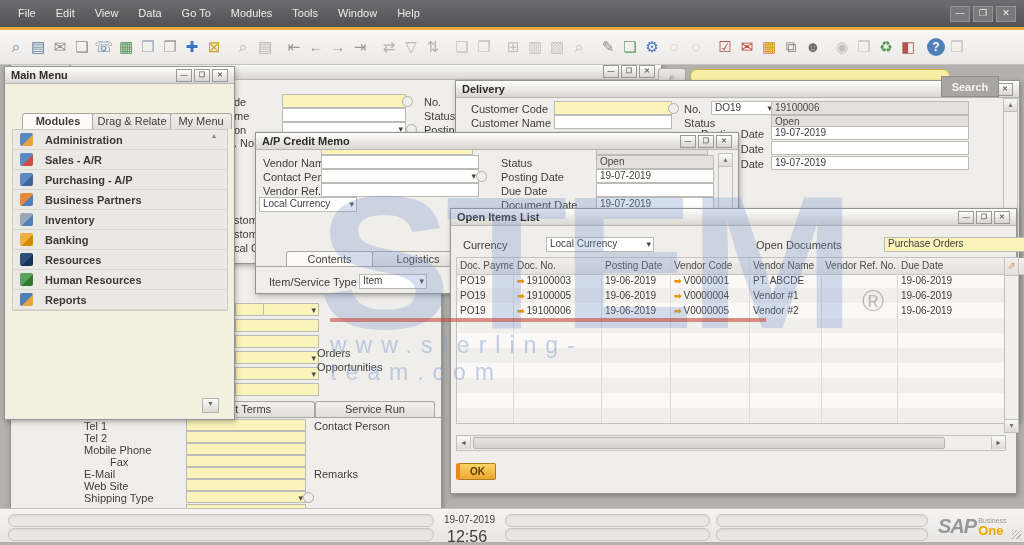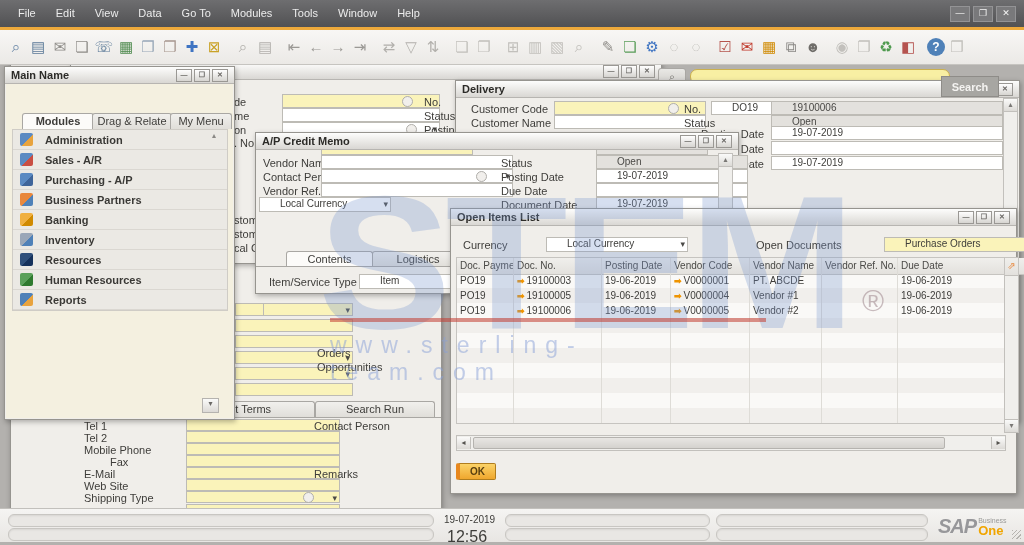--- a/index.html
+++ b/index.html
@@ -26,21 +26,21 @@
   .win{position:absolute;background:#f0eeea;border:1px solid #96948f;
        box-shadow:1px 2px 5px rgba(0,0,0,.28)}
   .titlebar{height:16px;background:linear-gradient(#fdfdfc,#d9d7d3);
             border-bottom:1px solid #b7b5b1;display:flex;align-items:center;
             padding:0 6px;font-weight:bold;color:#2c2b28}
   .winctl{margin-left:auto;display:flex;gap:2px}
   .wbtn{width:14px;height:11px;background:linear-gradient(#fefefe,#d7d5d1);
         border:1px solid #9a9894;color:#6a6865;font-size:7px;line-height:9px;text-align:center}
   .lbl{position:absolute;font-size:11px;color:#3e3d3a;white-space:nowrap}
   .fld{position:absolute;height:12px;background:#fff;border:1px solid #bdbbb5;
-       font-size:10px;line-height:12px;padding:0 20px;white-space:nowrap;overflow:hidden}
+       font-size:10px;line-height:12px;padding:0 3px;white-space:nowrap;overflow:hidden}
   .fld.y{background:#faf3ba}
   .fld.g{background:#e3e1dd;color:#4a4946}
   .dd::after{content:"▾";position:absolute;right:2px;top:0;font-size:9px;color:#4a4946}
   .cir{position:absolute;width:9px;height:9px;border-radius:50%;
        border:1px solid #b0aeaa;background:#f1efec}
   .tab{position:absolute;height:15px;border:1px solid #a9a7a3;border-bottom:none;
        border-radius:3px 3px 0 0;background:linear-gradient(#f1f0ed,#e0ded9);
        text-align:center;font-size:11px;line-height:15px;overflow:hidden;white-space:nowrap}
   .tab.active{background:#fcfbf9}
   .vscroll{position:absolute;width:13px;background:#f0efec;border:1px solid #c2c0bc;
@@ -152,21 +152,21 @@
   <div class="fld y dd" style="left:252px;top:242px;width:48px;height:11px"></div>
   <div class="fld y" style="left:224px;top:258px;width:76px;height:11px"></div>
   <div class="fld y" style="left:224px;top:274px;width:76px;height:11px"></div>
   <div class="fld y dd" style="left:224px;top:290px;width:76px;height:11px"></div>
   <div class="fld y dd" style="left:224px;top:306px;width:76px;height:11px"></div>
   <div class="fld y" style="left:224px;top:322px;width:76px;height:11px"></div>
   <span class="lbl" style="left:306px;top:286px">Orders</span>
   <span class="lbl" style="left:306px;top:300px">Opportunities</span>
 
   <span class="tab" style="left:140px;top:340px;width:162px">Payment Terms</span>
-  <span class="tab" style="left:304px;top:340px;width:118px">Search Run</span>
+  <span class="tab" style="left:304px;top:340px;width:118px">Service Run</span>
   <div style="position:absolute;left:0;top:356px;width:430px;border-top:1px solid #a9a7a3"></div>
 
   <div id="bp-tel">
       <span class="lbl" style="left: 73px; top: 359px;">Tel 1</span>
       <div class="fld y" style="left: 175px; top: 358px; width: 112px; height: 10px;"></div>
       <span class="lbl" style="left: 73px; top: 371px;">Tel 2</span>
       <div class="fld y" style="left: 175px; top: 370px; width: 112px; height: 10px;"></div>
       <span class="lbl" style="left: 73px; top: 383px;">Mobile Phone</span>
       <div class="fld y" style="left: 175px; top: 382px; width: 112px; height: 10px;"></div>
       <span class="lbl" style="left: 73px; top: 395px; margin-left: 26px;">Fax</span>
@@ -413,21 +413,21 @@
     <span style="margin-left:auto;width:13px;text-align:center;font-size:8px;color:#55534f;background:linear-gradient(#fafaf9,#dcdad6);height:12px;line-height:12px;border-left:1px solid #c2c0bc">▸</span>
   </div>
 
   <button style="position:absolute;left:5px;top:254px;width:40px;height:17px;
             background:linear-gradient(#fbd368,#efa72e);border:1px solid #b07d1e;border-left:4px solid #e8881e;
             font-family:inherit;font-size:10px;font-weight:bold;color:#5a4010;border-radius:2px">OK</button>
 </div>
 
 <div class="win" style="left:4px;top:66px;width:229px;height:352px;z-index:7">
   <div class="titlebar">
-    <span>Main Name</span>
+    <span>Main Menu</span>
     <span class="winctl">
       <span class="wbtn">—</span>
       <span class="wbtn">❐</span>
       <span class="wbtn">✕</span>
     </span>
   </div>
   <div class="mm-body">
     <span class="tab active" style="left:16px;top:29px;width:70px;font-weight:bold">Modules</span>
     <span class="tab" style="left:86px;top:29px;width:78px">Drag &amp; Relate</span>
     <span class="tab" style="left:164px;top:29px;width:60px">My Menu</span>
@@ -442,26 +442,26 @@
         </div>
         <div class="mmrow">
           <span class="mmicon" style="background: linear-gradient(135deg, rgb(91, 138, 194) 55%, rgb(63, 101, 154) 55%);"></span>
           <span class="mmlabel">Purchasing - A/P</span>
         </div>
         <div class="mmrow">
           <span class="mmicon" style="background: linear-gradient(135deg, rgb(232, 136, 61) 55%, rgb(79, 129, 184) 55%);"></span>
           <span class="mmlabel">Business Partners</span>
         </div>
         <div class="mmrow">
+          <span class="mmicon" style="background: linear-gradient(135deg, rgb(154, 167, 184) 55%, rgb(79, 129, 184) 55%);"></span>
+          <span class="mmlabel">Inventory</span>
+        </div>
+        <div class="mmrow">
           <span class="mmicon" style="background: linear-gradient(135deg, rgb(240, 176, 64) 55%, rgb(208, 138, 0) 55%);"></span>
           <span class="mmlabel">Banking</span>
-        </div>
-        <div class="mmrow">
-          <span class="mmicon" style="background: linear-gradient(135deg, rgb(154, 167, 184) 55%, rgb(79, 129, 184) 55%);"></span>
-          <span class="mmlabel">Inventory</span>
         </div>
         <div class="mmrow">
           <span class="mmicon" style="background: linear-gradient(135deg, rgb(47, 79, 122) 55%, rgb(22, 50, 92) 55%);"></span>
           <span class="mmlabel">Resources</span>
         </div>
         <div class="mmrow">
           <span class="mmicon" style="background: linear-gradient(135deg, rgb(90, 160, 90) 55%, rgb(47, 122, 47) 55%);"></span>
           <span class="mmlabel">Human Resources</span>
         </div>
         <div class="mmrow">

